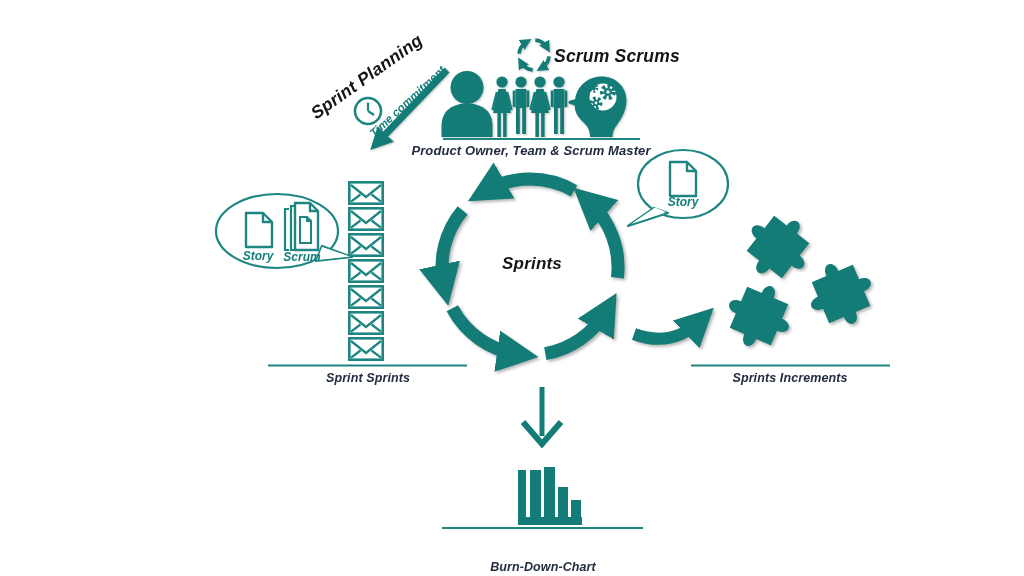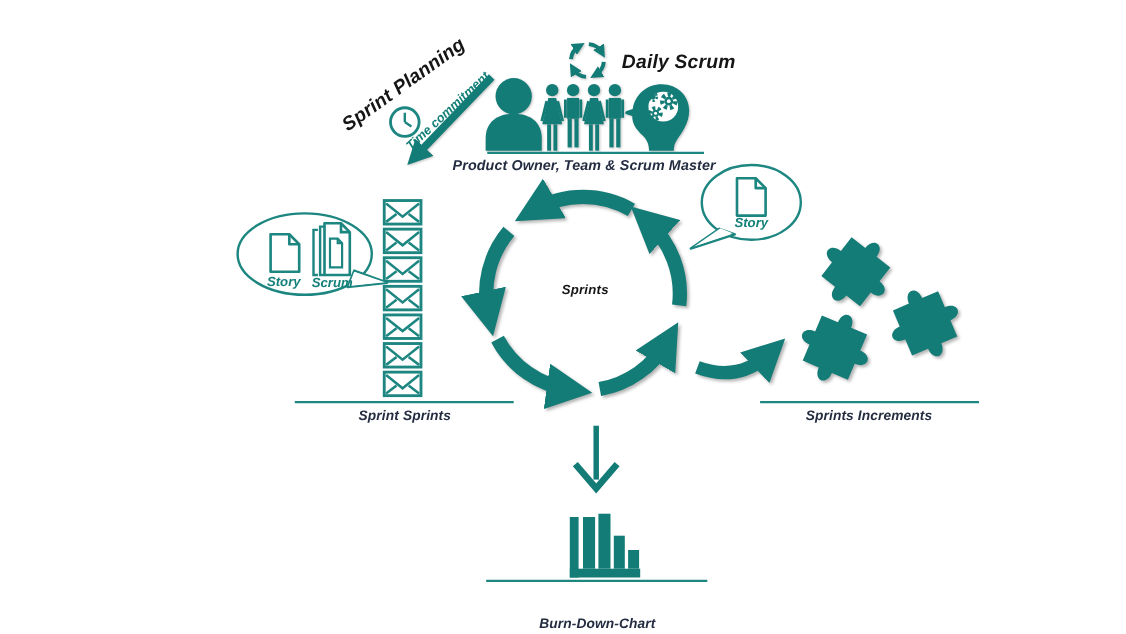--- a/index.html
+++ b/index.html
@@ -152,23 +152,23 @@
     <rect x="530" y="470" width="11" height="47"></rect>
     <rect x="544" y="467" width="11" height="50"></rect>
     <rect x="558" y="487" width="10" height="30"></rect>
     <rect x="571" y="500" width="10" height="17"></rect>
   </g>
   <line x1="442" y1="528" x2="643" y2="528" stroke="#1d8681" stroke-width="2"></line>
 </svg>
 
 <div class="lbl title" style="left:367px;top:77px;--r:-35.5deg">Sprint Planning</div>
 <div class="lbl teal-lbl" style="left:408px;top:102px;--r:-43deg;font-size:11.5px">Time commitment</div>
-<div class="lbl title" style="left:617px;top:57px">Daily Scrum</div>
+<div class="lbl title" style="left:617px;top:57px">Scrum Scrums</div>
 <div class="lbl caption" style="left:531px;top:150px;font-size:13px">Product Owner, Team &amp; Scrum Master</div>
-<div class="lbl title" style="left:532px;top:263px;font-size:12px">Sprints</div>
+<div class="lbl title" style="left:532px;top:263px;font-size:17px">Sprints</div>
 <div class="lbl teal-lbl" style="left:258px;top:256px">Story</div>
 <div class="lbl teal-lbl" style="left:302px;top:257px">Scrum</div>
 <div class="lbl teal-lbl" style="left:683px;top:202px">Story</div>
 <div class="lbl caption" style="left:368px;top:378px">Sprint Sprints</div>
 <div class="lbl caption" style="left:790px;top:378px">Sprints Increments</div>
 <div class="lbl caption" style="left:543px;top:567px">Burn-Down-Chart</div>
 
 </div>
 
 </body></html>

